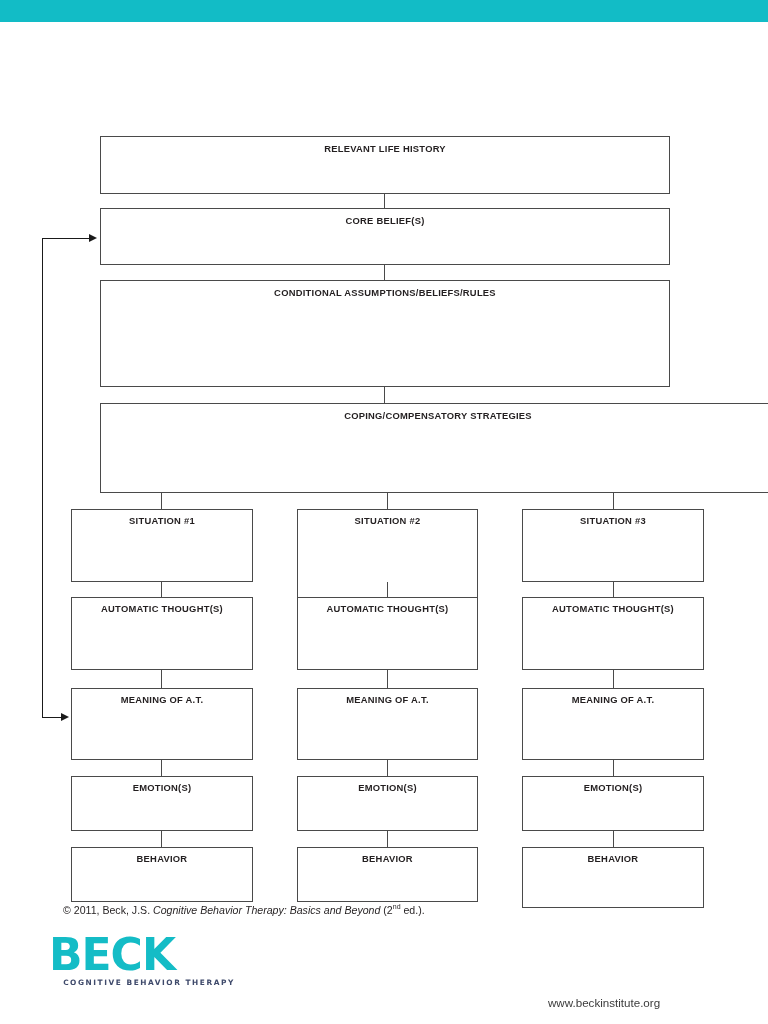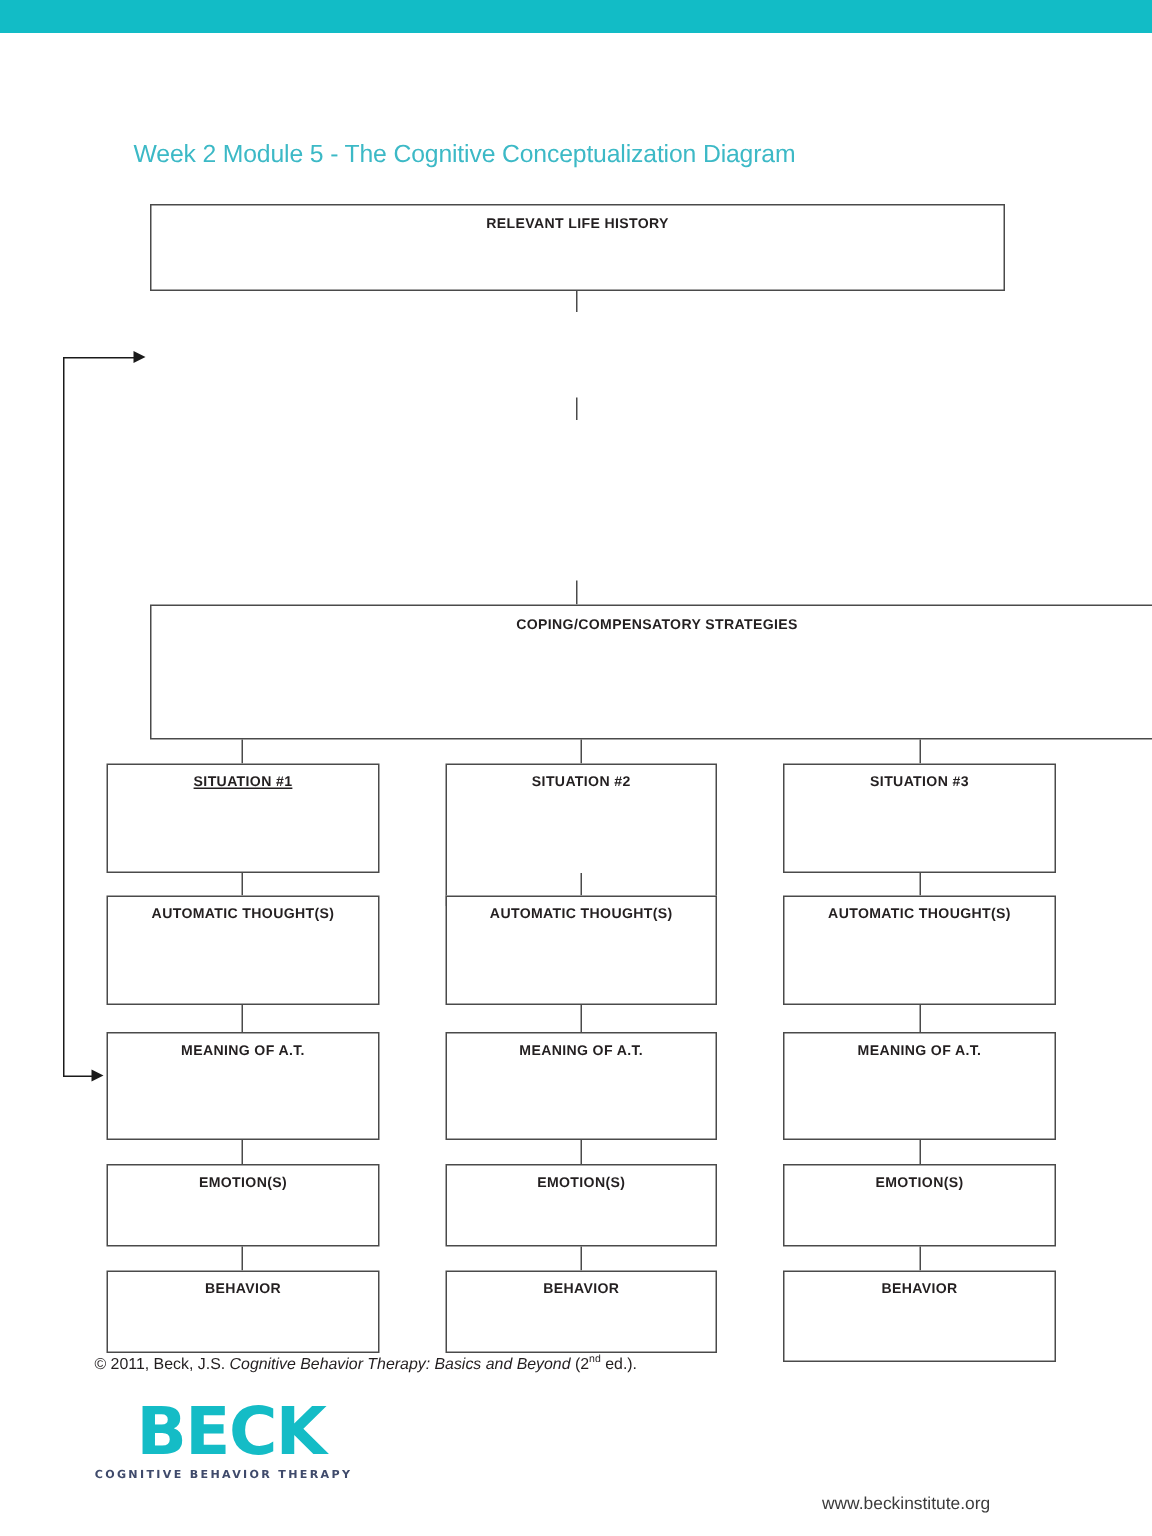--- a/index.html
+++ b/index.html
@@ -120,21 +120,20 @@
     top: 934px;
     width: 200px;
   }
   .logo-word {
     font-family: "DejaVu Sans", sans-serif;
     font-size: 44px;
     font-weight: 700;
     letter-spacing: -1px;
     color: #14bcc6;
     line-height: 0.95;
-    margin-left: 42px;
   }
   .logo-sub {
     font-family: "DejaVu Sans", sans-serif;
     font-size: 7.4px;
     font-weight: 700;
     letter-spacing: 1.55px;
     color: #3f4a6b;
     margin-top: 2px;
     text-align: center;
   }
@@ -147,43 +146,48 @@
     white-space: nowrap;
   }
 </style>
 </head>
 <body>
 
 <div id="page">
 
   <div class="top-band"></div>
 
-  <div class="page-title">Week 2 Module 5 - The Cognitive Conceptualization Diagram</div>
 
   <div class="dbox" style="left:100px; top:136px; width:570px; height:58px;">
     <span class="lbl">RELEVANT LIFE HISTORY</span>
   </div>
 
   <div class="vline" style="left:384px; top:194px; height:14px;"></div>
 
+  <div class="dbox" style="left:100px; top:208px; width:570px; height:57px;">
+    <span class="lbl">CORE BELIEF(S)</span>
+  </div>
 
   <div class="vline" style="left:384px; top:265px; height:15px;"></div>
 
+  <div class="dbox" style="left:100px; top:280px; width:570px; height:107px;">
+    <span class="lbl">CONDITIONAL ASSUMPTIONS/BELIEFS/RULES</span>
+  </div>
 
   <div class="vline" style="left:384px; top:387px; height:16px;"></div>
 
   <div class="dbox" style="left:100px; top:403px; width:676px; height:90px;">
     <span class="lbl">COPING/COMPENSATORY STRATEGIES</span>
   </div>
 
   <div class="vline" style="left:161px; top:493px; height:16px;"></div>
   <div class="vline" style="left:387px; top:493px; height:16px;"></div>
   <div class="vline" style="left:613px; top:493px; height:16px;"></div>
 
-  <div class="dbox col" style="left:71px; top:509px; width:182px; height:73px;text-decoration:underline;">
+  <div class="dbox col" style="left:71px; top:509px; width:182px; height:73px;">
     <span class="lbl">SITUATION #1</span>
   </div>
   <div class="vline" style="left:161px; top:582px; height:15px;"></div>
 
   <div class="dbox col" style="left:71px; top:597px; width:182px; height:73px;">
     <span class="lbl">AUTOMATIC THOUGHT(S)</span>
   </div>
   <div class="vline" style="left:161px; top:670px; height:18px;"></div>
 
   <div class="dbox col" style="left:71px; top:688px; width:182px; height:72px;">

